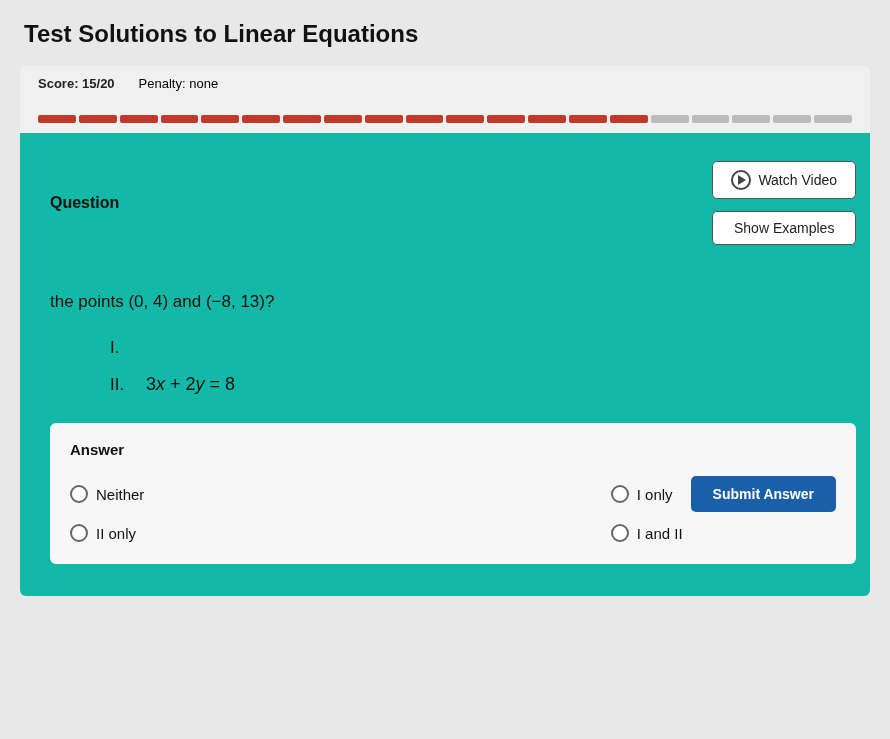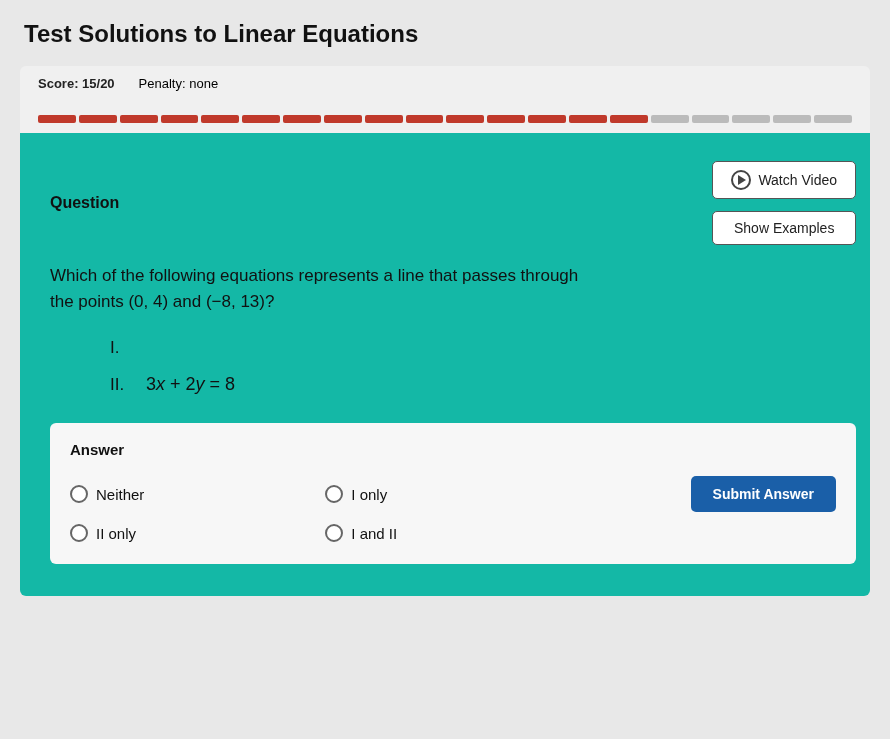--- a/index.html
+++ b/index.html
@@ -194,23 +194,23 @@
 
     .answer-label {
       font-size: 15px;
       font-weight: bold;
       color: #111;
       margin-bottom: 18px;
     }
 
     .answer-options {
       display: grid;
-      grid-template-columns: 1fr 1fr 1fr;
+      grid-template-columns: 1fr;
       grid-template-rows: auto auto;
-      gap: 12px 0;
+      gap: 12px 8px;
       align-items: center;
     }
 
     .radio-option {
       display: flex;
       align-items: center;
       gap: 8px;
       font-size: 15px;
       color: #111;
       cursor: pointer;
@@ -292,21 +292,21 @@
         </span>
         <span>Watch Video</span>
       </button>
       <button class="btn-show-examples">
         <span>Show Examples</span>
       </button>
     </div>
   </div>
 
   <div class="question-text">
-    <span>Which of the following equations represents a line that passes through</span><br>
+    <br>
     <span>the points (0, 4) and (−8, 13)?</span>
   </div>
 
   <div class="equations-block">
     <div class="equation-line">
       <span class="roman">I.</span>
     </div>
     <div class="equation-line">
       <span class="roman">II.</span>
       <span class="math-expr">

